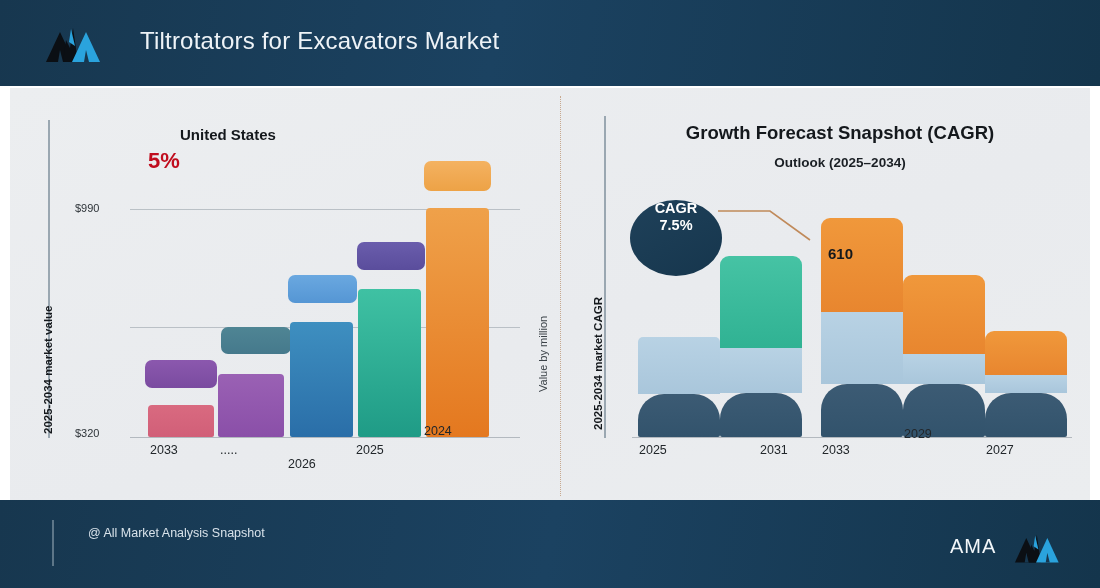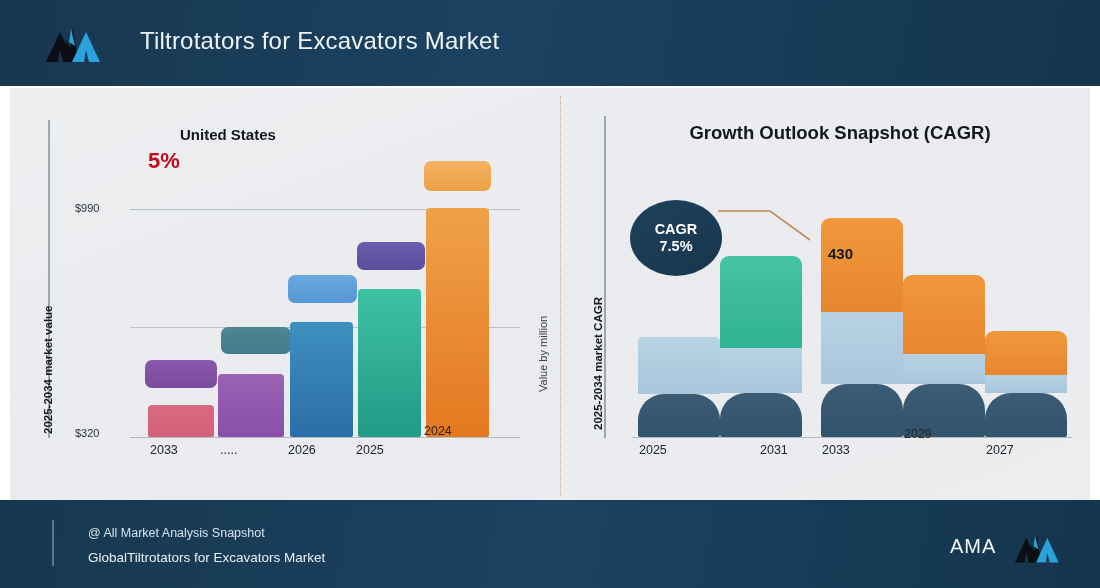--- a/index.html
+++ b/index.html
@@ -79,21 +79,21 @@
   .stack{position:absolute;}
   .seg{position:absolute;left:0;width:100%;}
   .seg-bottom{border-radius:26px 26px 2px 2px;background:linear-gradient(180deg,#3c5b74 0%,#32536c 100%);}
   .seg-mid{background:linear-gradient(180deg,#b8d2e4 0%,#a9c6db 100%);}
   .seg-top{border-radius:9px 9px 0 0;}
   .badge{
     position:absolute;left:630px;top:200px;width:92px;height:76px;
     border-radius:50%;
     background:linear-gradient(150deg,#1f415a 0%,#16364d 100%);
     color:#fff;text-align:center;
-    display:flex;flex-direction:column;justify-content:center;align-items:center;
+    display:flex;flex-direction:column;justify-content:flex-start;align-items:center;
     line-height:1.18;
   }
   .badge b{font-size:14.5px;font-weight:bold;display:block;}
   .datalabel{
     position:absolute;font-size:15px;font-weight:bold;color:#14181c;
   }
 
   
   .footer{
     position:absolute;left:0;top:500px;width:1100px;height:88px;
@@ -149,34 +149,35 @@
   <div class="lbar" style="left:148px;top:405px;width:66px;height:32px;background:linear-gradient(180deg,#d96a80 0%,#d15f78 100%);"></div>
   <div class="lcap" style="left:145px;top:360px;width:72px;height:28px;background:linear-gradient(180deg,#8b58ae 0%,#7a4ba0 100%);"></div>
   <div class="xlabel" style="left:150px;top:443px;width:70px;">2033</div>
 
   <div class="lbar" style="left:218px;top:374px;width:66px;height:63px;background:linear-gradient(180deg,#9a61b4 0%,#8a4fa8 100%);"></div>
   <div class="lcap" style="left:221px;top:327px;width:70px;height:27px;background:linear-gradient(180deg,#4f8594 0%,#45798c 100%);"></div>
   <div class="xlabel" style="left:220px;top:443px;width:70px;">.....</div>
 
   <div class="lbar" style="left:290px;top:322px;width:63px;height:115px;background:linear-gradient(180deg,#3e8fc0 0%,#2a6ea8 100%);"></div>
   <div class="lcap" style="left:288px;top:275px;width:69px;height:28px;background:linear-gradient(180deg,#6aa8e0 0%,#5596d4 100%);"></div>
-  <div class="xlabel" style="left:288px;top:443px;width:68px;">2026</div>
+  <div class="xlabel" style="left:288px;top:457px;width:68px;">2026</div>
 
   <div class="lbar" style="left:358px;top:289px;width:63px;height:148px;background:linear-gradient(180deg,#3fc1a3 0%,#1f9b86 100%);"></div>
   <div class="lcap" style="left:357px;top:242px;width:68px;height:28px;background:linear-gradient(180deg,#6a5dac 0%,#5a4d9c 100%);"></div>
   <div class="xlabel" style="left:356px;top:443px;width:68px;">2025</div>
 
   <div class="lbar" style="left:426px;top:208px;width:63px;height:229px;background:linear-gradient(180deg,#efa14a 0%,#e4781f 100%);"></div>
   <div class="lcap" style="left:424px;top:161px;width:67px;height:30px;background:linear-gradient(180deg,#f4b261 0%,#eda246 100%);"></div>
   <div class="xlabel" style="left:424px;top:424px;width:68px;">2024</div>
 
   <div class="axis-line" style="left:604px;top:116px;width:2px;height:322px;"></div>
   <div class="vaxis-title bold" style="left:592px;top:430px;">2025-2034 market CAGR</div>
 
-  <div class="rtitle">Growth Outlook Snapshot (CAGR)</div>
+  <div class="rtitle">Growth Forecast Snapshot (CAGR)</div>
+  <div class="rsubtitle">Outlook (2025–2034)</div>
 
   <div class="baseline" style="left:632px;top:437px;width:440px;"></div>
 
   <div class="stack" style="left:638px;top:337px;width:82px;height:100px;">
     <div class="seg seg-bottom" style="bottom:0;height:43px;"></div>
     <div class="seg seg-mid" style="bottom:43px;height:57px;border-radius:5px 5px 0 0;"></div>
   </div>
   <div class="xlabel" style="left:639px;top:443px;width:80px;">2025</div>
 
   <div class="stack" style="left:720px;top:256px;width:82px;height:181px;">
@@ -209,26 +210,25 @@
 
   <svg style="position:absolute;left:718px;top:205px;width:120px;height:60px;" viewBox="0 0 120 60">
     <polyline points="0,6 52,6 92,35" fill="none" stroke="#c08a5a" stroke-width="1.6"></polyline>
   </svg>
 
   <div class="badge">
     <b>CAGR</b>
     <b>7.5%</b>
   </div>
 
-  <div class="datalabel" style="left:828px;top:245px;">430</div>
+  <div class="datalabel" style="left:828px;top:245px;">610</div>
 
   <div class="footer"></div>
   <div class="footer-rule"></div>
   <div class="footer-l1">@ All Market Analysis Snapshot</div>
-  <div class="footer-l2">GlobalTiltrotators for Excavators Market</div>
   <div class="footer-ama">AMA</div>
   <svg class="footer-logo" viewBox="0 0 56 42">
     <path d="M2 40 L16 10 L30 40 Z" fill="#0b0f14"></path>
     <path d="M19 40 L22 18 L26 26 L29 6 L34 40 Z" fill="#0b0f14"></path>
     <path d="M28 40 L42 10 L56 40 Z" fill="#2aa3dd"></path>
     <path d="M27 7 L31 24 L25 20 Z" fill="#2aa3dd"></path>
     <path d="M14 40 L16 28 L19 40 Z" fill="#17374f"></path>
     <path d="M40 40 L42 28 L45 40 Z" fill="#17374f"></path>
   </svg>
 

